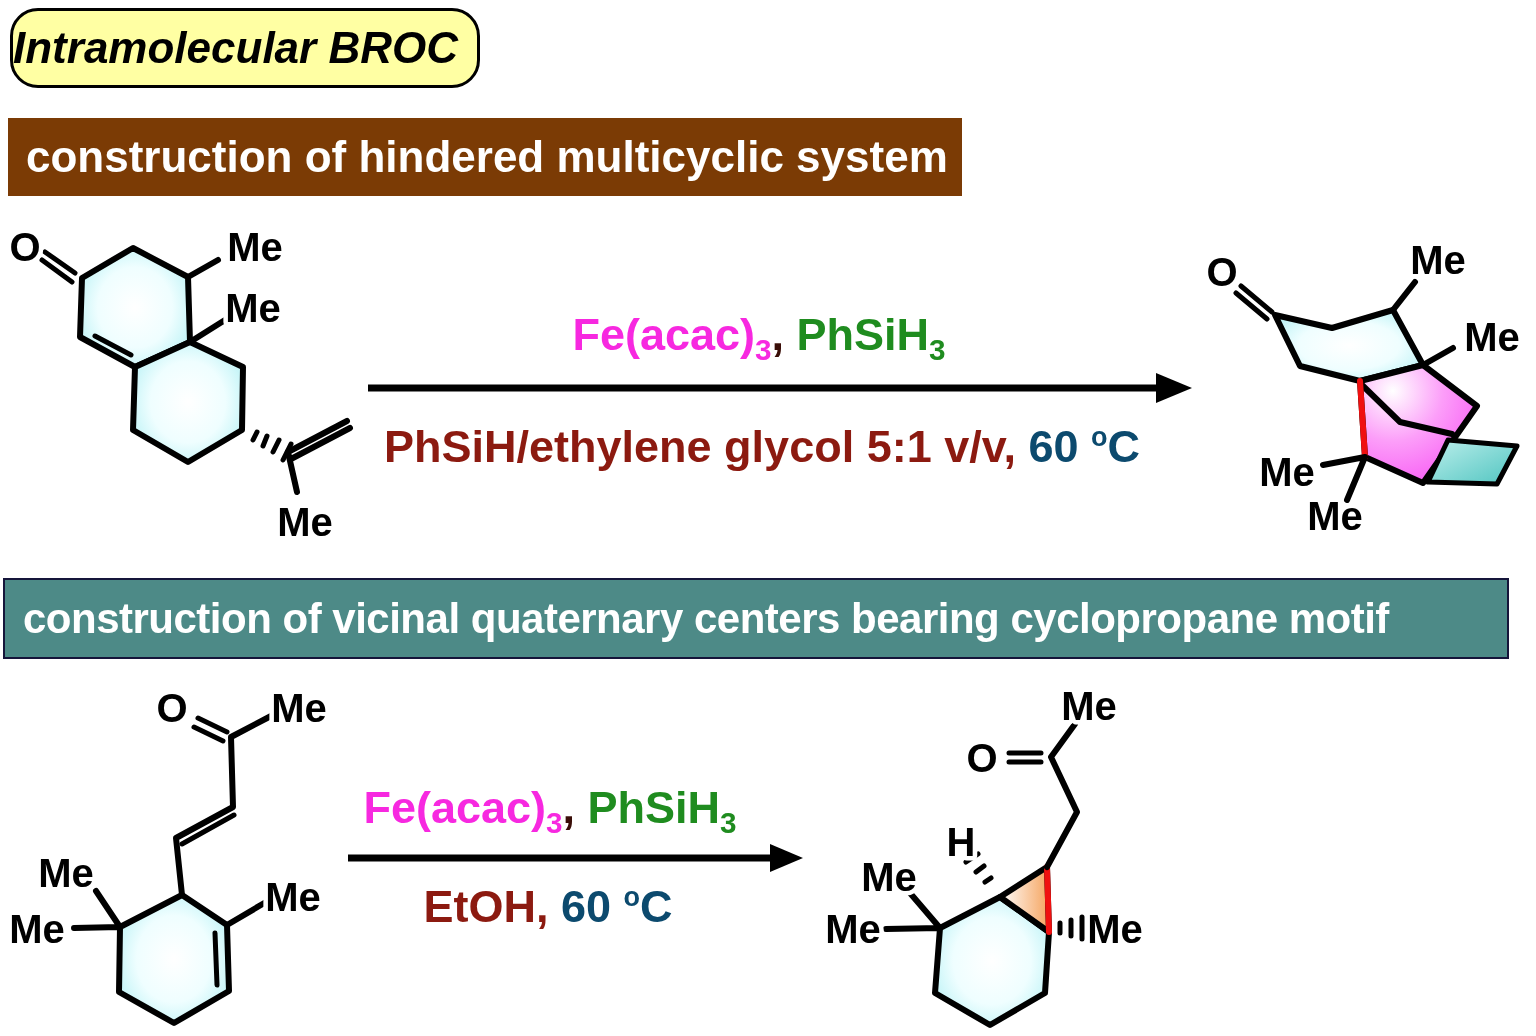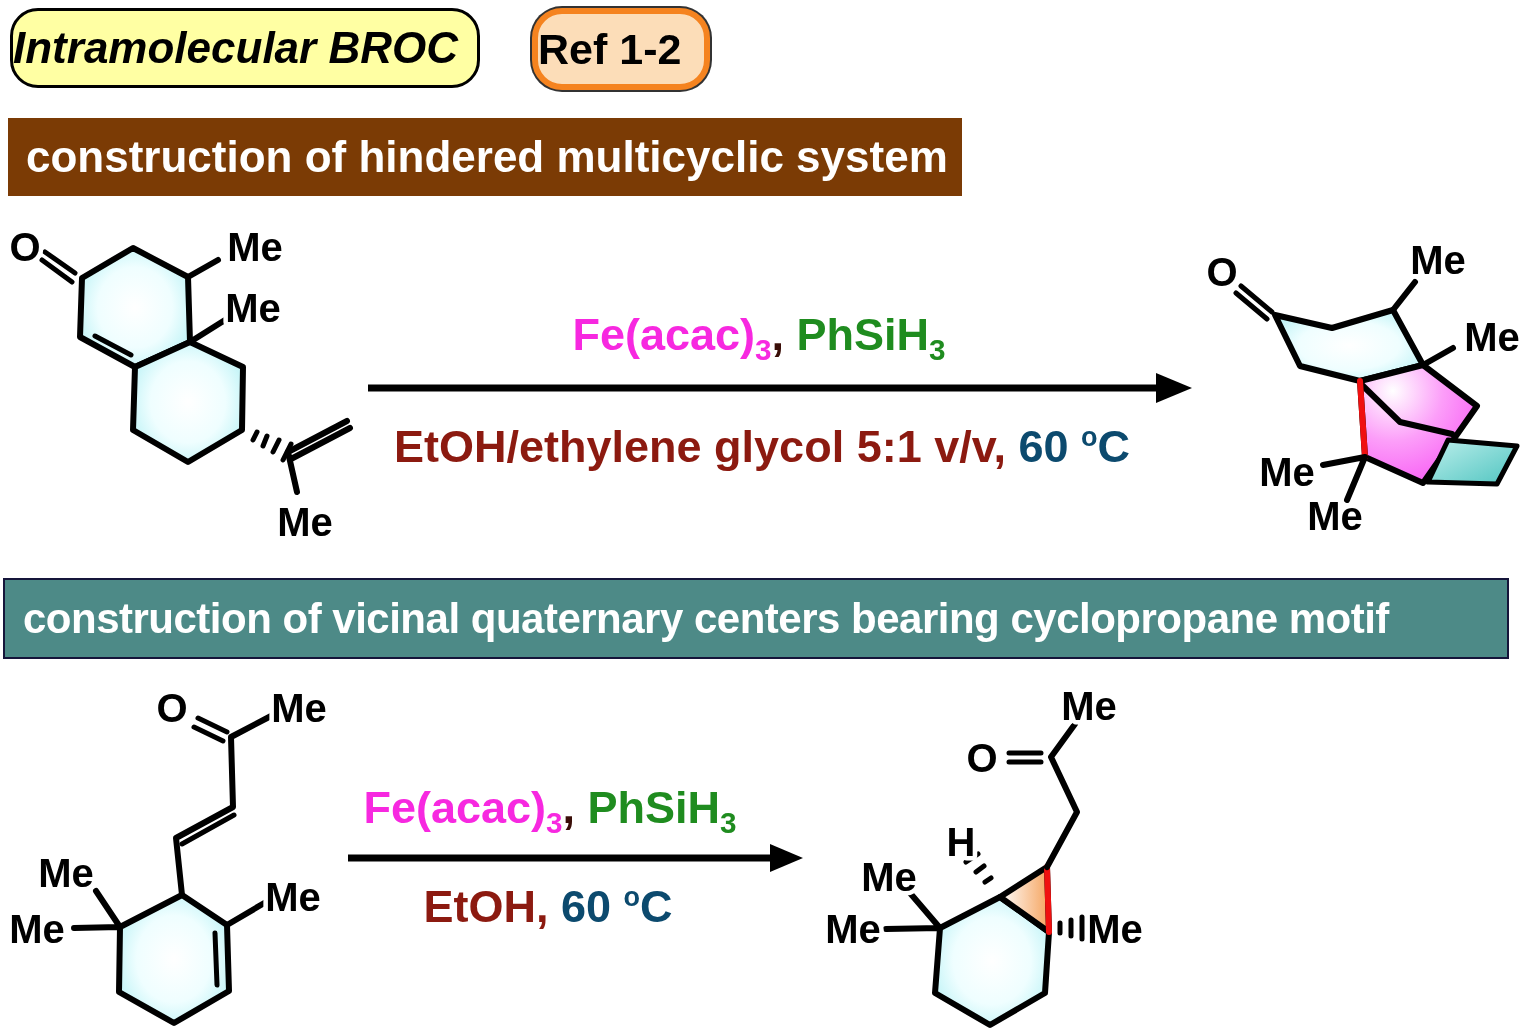--- a/index.html
+++ b/index.html
@@ -48,36 +48,33 @@
   .aline{stroke:#000;stroke-width:7;stroke-linecap:butt;}
 </style>
 </head>
 <body>
 
 <div class="canvas">
 
   <div class="badge badge-yellow">
     <span>Intramolecular BROC</span>
   </div>
-  <div class="badge badge-orange">
-    <span>Ref 1-2</span>
-  </div>
 
   <div class="banner banner-teal">
     <span>construction of vicinal quaternary centers bearing cyclopropane motif</span>
   </div>
   <div class="banner banner-brown">
     <span>construction of hindered multicyclic system</span>
   </div>
 
   <div class="rxn" style="left:759px;top:312px;">
     <span class="mag">Fe(acac)</span><sub class="mag">3</sub><span class="sep">, </span><span class="grn">PhSiH</span><sub class="grn">3</sub>
   </div>
   <div class="rxn" style="left:762px;top:424px;">
-    <span class="dred">EtOH/ethylene glycol 5:1 v/v,</span><span class="blk"> 60 </span><sup class="blk">o</sup><span class="blk">C</span>
+    <span class="dred">PhSiH/ethylene glycol 5:1 v/v,</span><span class="blk"> 60 </span><sup class="blk">o</sup><span class="blk">C</span>
   </div>
 
   <div class="rxn" style="left:550px;top:785px;">
     <span class="mag">Fe(acac)</span><sub class="mag">3</sub><span class="sep">, </span><span class="grn">PhSiH</span><sub class="grn">3</sub>
   </div>
   <div class="rxn" style="left:548px;top:884px;">
     <span class="dred">EtOH,</span><span class="blk"> 60 </span><sup class="blk">o</sup><span class="blk">C</span>
   </div>
 
   <svg class="abs" style="left:0;top:0;" width="1536" height="1036" viewBox="0 0 1536 1036">

